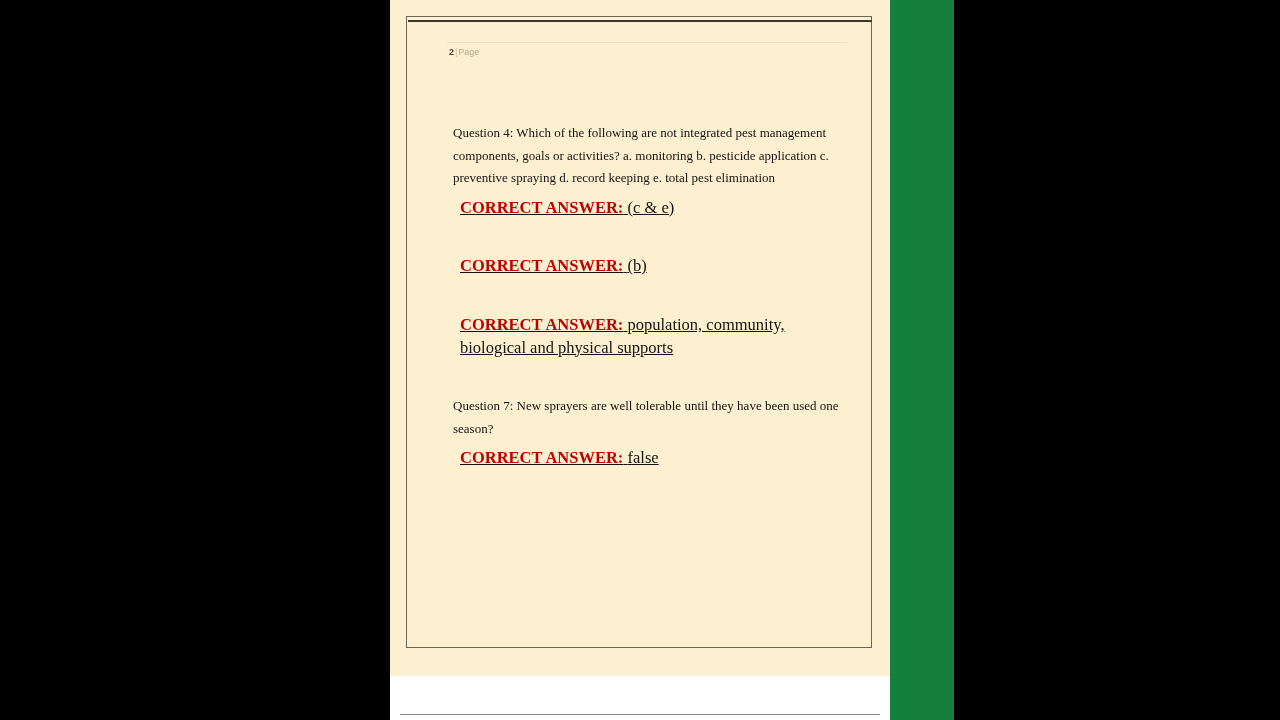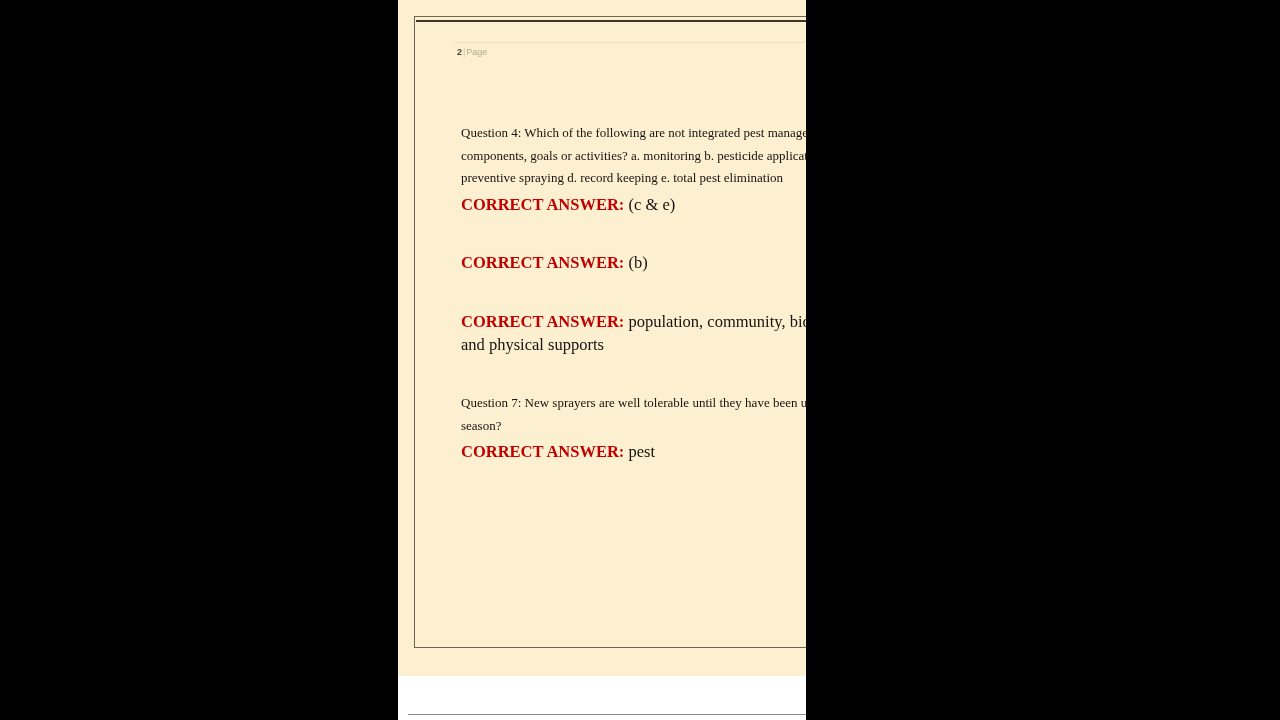--- a/index.html
+++ b/index.html
@@ -18,23 +18,23 @@
   #viewer {
     position: relative;
     width: 1280px;
     height: 720px;
     background: #000000;
   }
 
   
   #doc-column {
     position: absolute;
-    left: 398px;
+    left: 390px;
     top: 0;
-    width: 408px;
+    width: 564px;
     height: 720px;
     background: #15803d;
     overflow: hidden;
   }
 
   
   #page-canvas {
     position: absolute;
     left: 0;
     top: 0;
@@ -127,22 +127,23 @@
     line-height: 22.6px;
     color: #161310;
     margin: 0 0 4px 0;
     text-align: left;
   }
   .answer-line {
     font-family: "Liberation Serif", "DejaVu Serif", serif;
     font-size: 16.5px;
     line-height: 22.6px;
     color: #161310;
-    margin: 0;
+    margin: 7px;
     text-align: left;
+    text-decoration: underline;
   }
   .answer-label {
     font-weight: bold;
     color: #c00000;
   }
   .answer-value {
     color: #161310;
   }
 
   
@@ -207,21 +208,21 @@
             <div class="qa-block">
               <p class="answer-line"><span class="answer-label">CORRECT ANSWER:</span><span class="answer-value">&nbsp;<span>(b)</span></span></p>
             </div>
 
             <div class="qa-block">
               <p class="answer-line"><span class="answer-label">CORRECT ANSWER:</span><span class="answer-value">&nbsp;<span>population, community, biological and physical supports</span></span></p>
             </div>
 
             <div class="qa-block">
               <p class="question-text">Question 7: New sprayers are well tolerable until they have been used one season?</p>
-              <p class="answer-line"><span class="answer-label">CORRECT ANSWER:</span><span class="answer-value">&nbsp;<span>pest</span></span></p>
+              <p class="answer-line"><span class="answer-label">CORRECT ANSWER:</span><span class="answer-value">&nbsp;<span>false</span></span></p>
             </div>
 
           </div>
 
         </div>
       </div>
     </div>
 
     <div id="next-page-gap">
       <div id="next-page-rule"></div>

